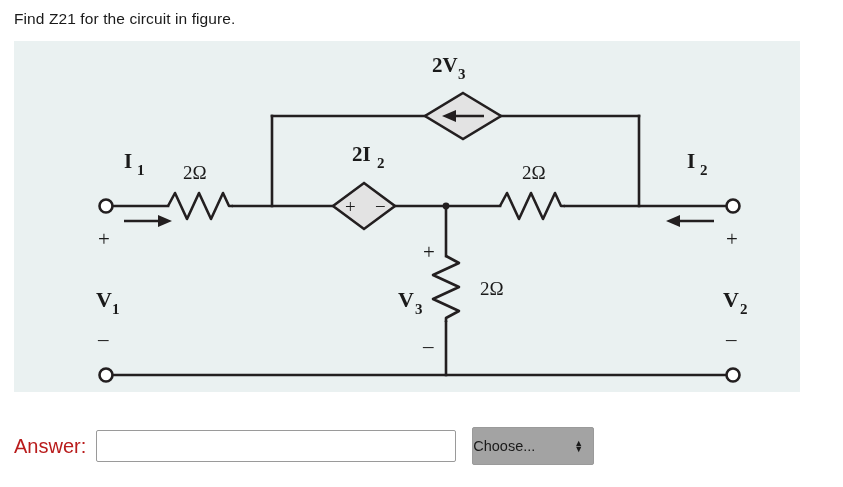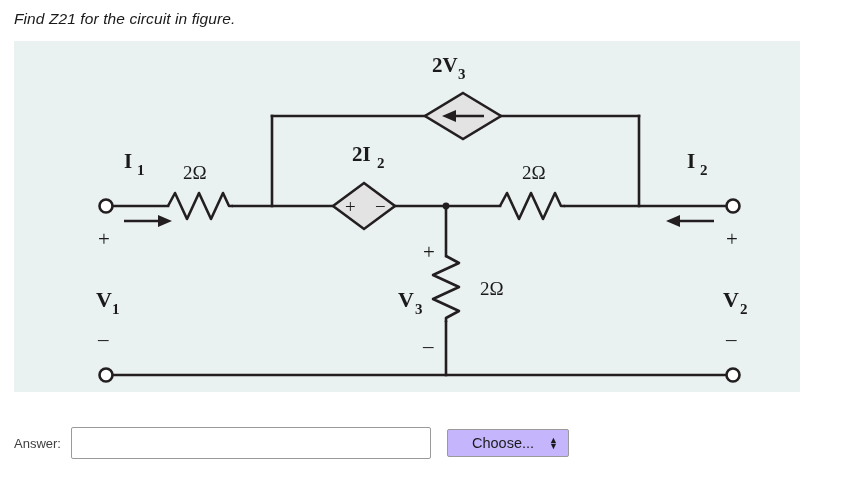--- a/index.html
+++ b/index.html
@@ -14,21 +14,20 @@
     overflow: hidden;
     position: relative;
   }
   #question-text {
     position: absolute;
     left: 14px;
     top: 10px;
     font-size: 15.5px;
     color: #1a1a1a;
     letter-spacing: 0.1px;
-    font-style: italic;
   }
   #figure-panel {
     position: absolute;
     left: 14px;
     top: 41px;
     width: 786px;
     height: 351px;
     background: #eaf1f1;
     text-decoration: underline;
   }
@@ -45,46 +44,46 @@
     fill: #1a1a1a;
   }
   #answer-row {
     position: absolute;
     left: 14px;
     top: 427px;
     display: flex;
     align-items: center;
   }
   #answer-label {
-    font-size: 13px;
-    color: #404040;
+    font-size: 20px;
+    color: #b91c1c;
     margin-right: 10px;
   }
   #answer-input {
     width: 360px;
     height: 32px;
     border: 1px solid #9a9a9a;
     border-radius: 2px;
     background: #ffffff;
     font-size: 14px;
     font-family: "Liberation Sans", sans-serif;
     padding: 0 6px;
     box-sizing: border-box;
     color: #1a1a1a;
   }
   #answer-select {
     margin-left: 16px;
     width: 122px;
-    height: 28px;
+    height: 38px;
     border: 1px solid #9a9a9a;
     border-radius: 2px;
-    background: #c4b5fd;
+    background: #a3a3a3;
     display: flex;
     align-items: center;
-    padding: 0 24px;
+    padding: 0 0;
     box-sizing: border-box;
     position: relative;
   }
   #answer-select-text {
     font-size: 14.5px;
     color: #1a1a1a;
   }
   .sel-arrows {
     position: absolute;
     right: 10px;

